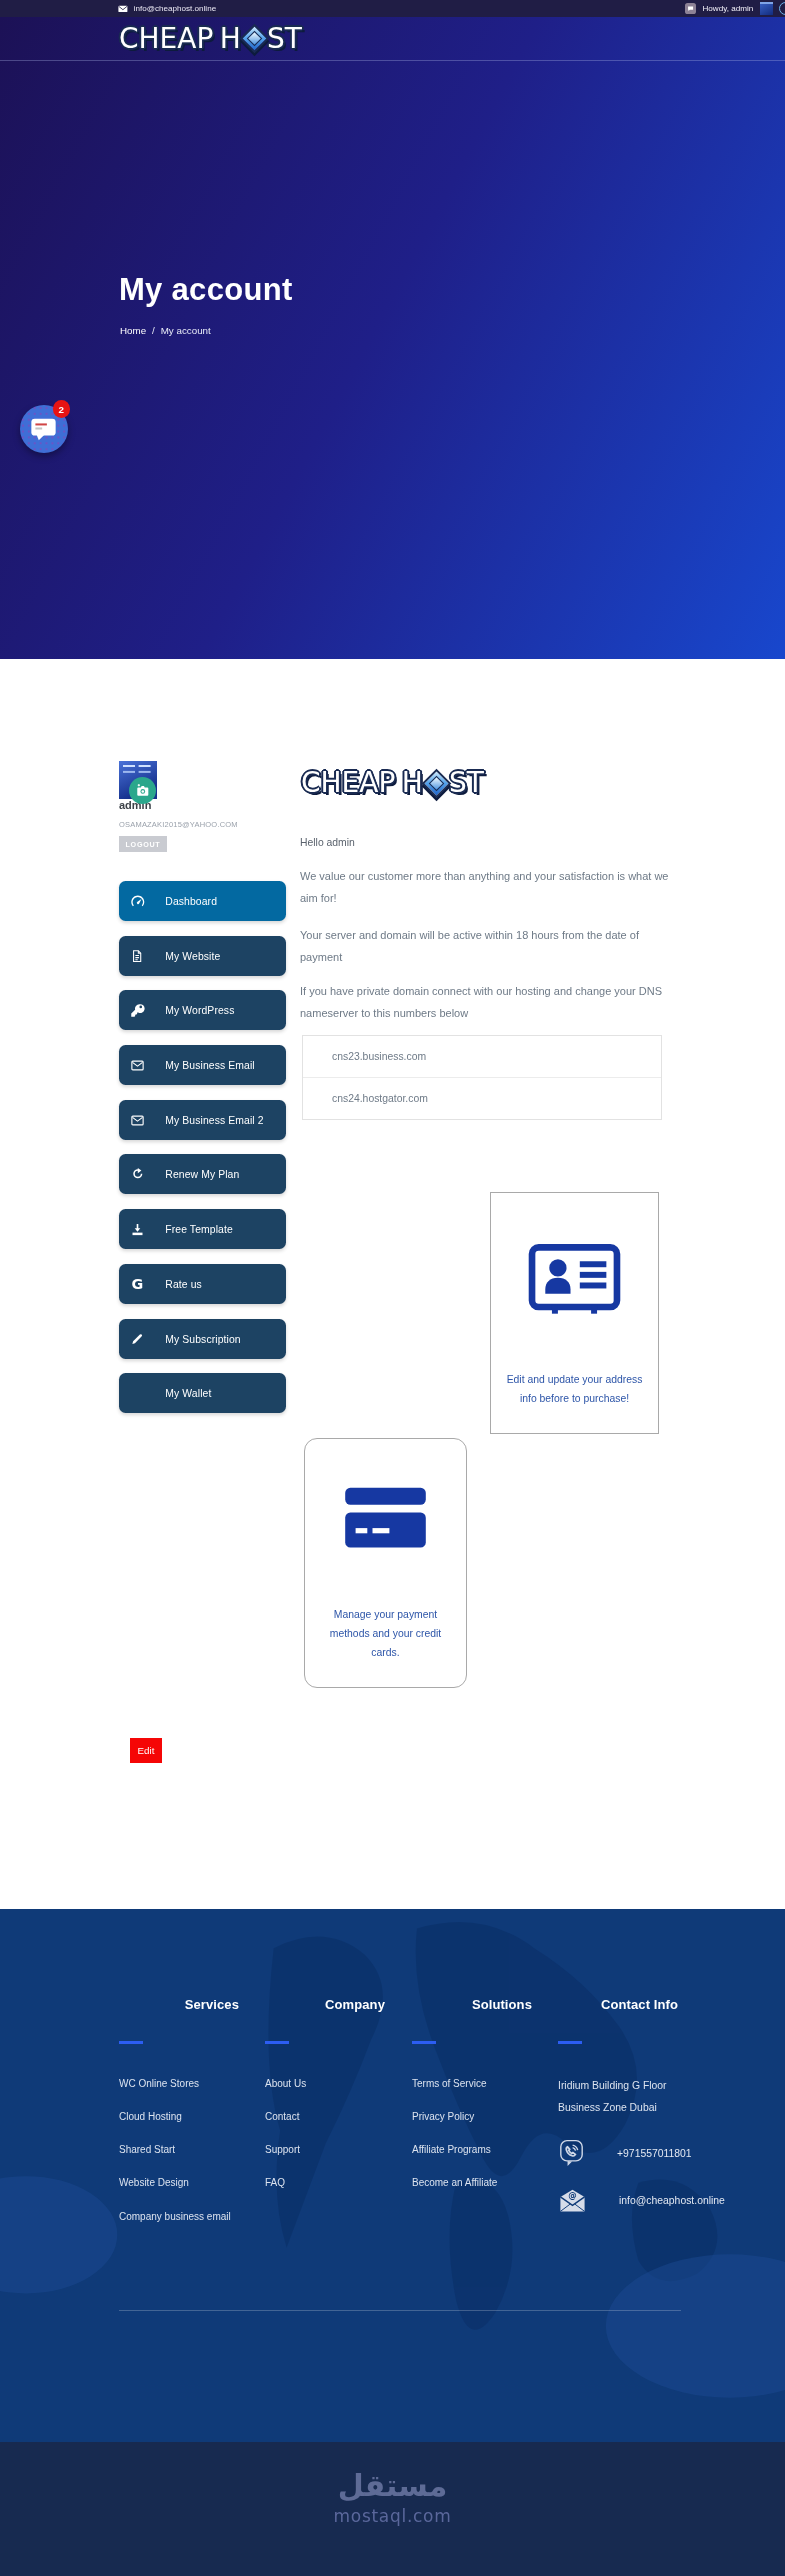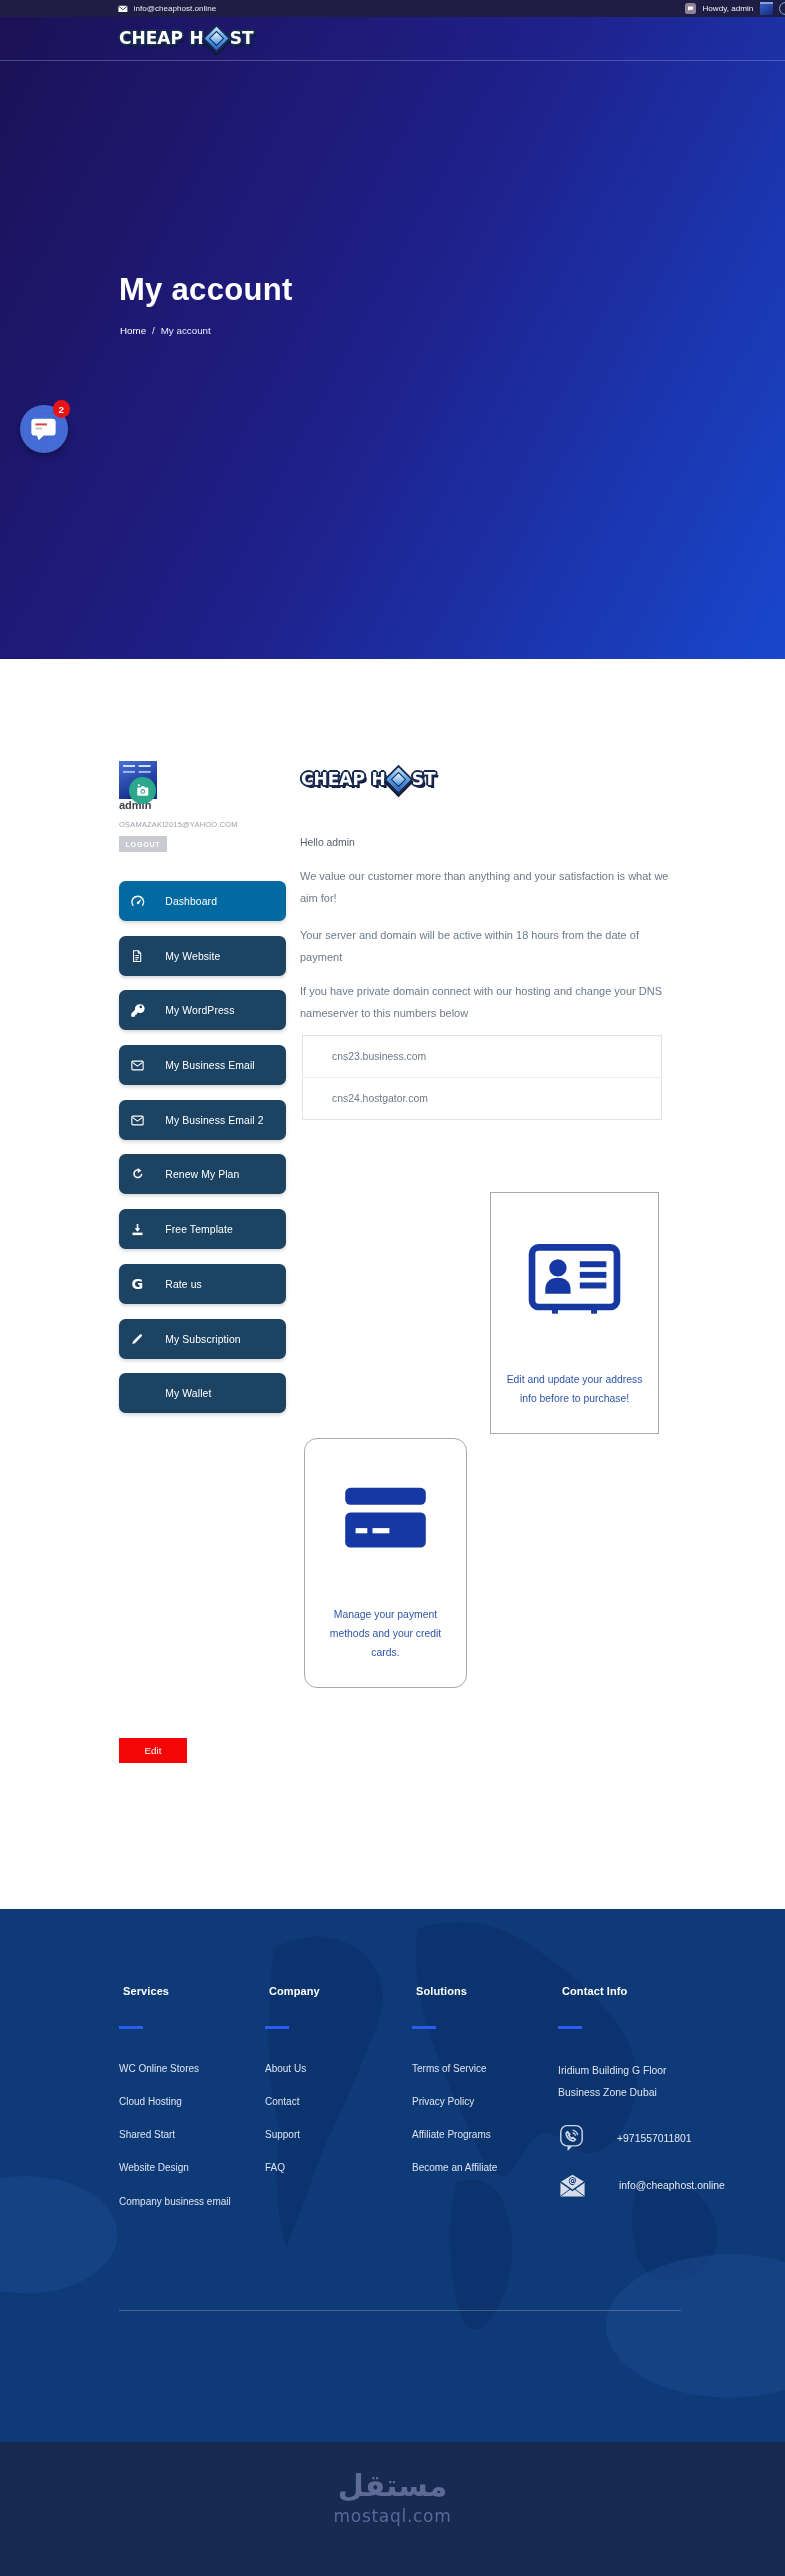--- a/index.html
+++ b/index.html
@@ -19,21 +19,21 @@
              box-shadow:inset 0 2px 0 #7fa4e8;cursor:pointer;}
   .tb-circle{width:11px;height:11px;border-radius:50%;border:1.6px solid #6db1ea;
              margin-right:-7.2px;cursor:pointer;}
 
   
   .banner{position:absolute;top:17px;left:0;width:100%;height:642px;
           background:linear-gradient(118deg,#1c1156 0%,#1f1f88 48%,#1847cd 100%);}
   .site-header{height:43px;border-bottom:0.7px solid rgba(165,175,225,.35);
                display:flex;align-items:center;padding-left:119px;}
   .brand{display:flex;align-items:center;cursor:pointer;}
-  .brand-text{font-family:"DejaVu Sans",sans-serif;font-weight:bold;font-size:17px;line-height:1;
+  .brand-text{font-family:"DejaVu Sans",sans-serif;font-weight:normal;font-size:28px;line-height:1;
       color:#fff;letter-spacing:0;
       text-shadow:-1.3px -1.3px 0 #1a2b52,1.3px -1.3px 0 #1a2b52,-1.3px 1.3px 0 #1a2b52,1.3px 1.3px 0 #1a2b52,
                   -2px 0 0 #1a2b52,2px 0 0 #1a2b52,0 2px 0 #1a2b52,0 -2px 0 #1a2b52,2.6px 3.3px 0 #0d1b3d;}
   .brand-gap{width:6.5px;}
   .brand-diamond{position:relative;width:17px;height:17px;transform:rotate(45deg);
       background:linear-gradient(135deg,#cfeafd 0%,#5aa7ec 45%,#1f63c8 100%);
       border:2px solid #1a2b52;box-shadow:2px 2px 0 #0d1b3d;margin:0 2.6px;}
   .brand-diamond i{position:absolute;inset:2.6px;background:linear-gradient(135deg,#f2faff,#4b94e0);
       border:1.3px solid #1a2b52;}
   .hero-title{position:absolute;left:119px;top:255px;margin:0;color:#fff;font-size:31px;
@@ -84,30 +84,30 @@
 
   .cardbox{position:absolute;border:0.7px solid #a9a9a9;background:#fff;display:flex;
       flex-direction:column;align-items:center;cursor:pointer;box-sizing:border-box;}
   #card1{left:304px;top:1192px;width:163px;height:242px;}
   #card2{left:490px;top:1192px;width:169px;height:242px;}
   #card3{left:304px;top:1438px;width:163px;height:250px;border-radius:13px;}
   .card-icon{margin-top:40px;}
   .card-text{margin-top:auto;margin-bottom:25px;width:136px;text-align:center;font-size:10.4px;
       line-height:19px;color:#2d55a8;}
 
-  .edit-btn{position:absolute;left:119px;top:1738px;width:68px;height:25px;background:#f50606;
+  .edit-btn{position:absolute;left:130px;top:1738px;width:32px;height:25px;background:#f50606;
       color:#fff;font-size:9.8px;border:none;display:flex;align-items:center;justify-content:center;
       cursor:pointer;}
 
   
   .footer{position:absolute;left:0;top:1909px;width:100%;height:533px;background:#0f3a78;overflow:hidden;}
   .map-deco{position:absolute;left:0;top:0;}
   .f-col{position:absolute;top:72px;width:136px;}
   #fcol0{left:119px;} #fcol1{left:265px;} #fcol2{left:412px;} #fcol3{left:558px;}
-  .f-head{margin:4px;color:#ffffff;font-size:11px;font-weight:800;letter-spacing:0.1px;}
+  .f-head{margin:16px;color:#ffffff;font-size:13px;font-weight:800;letter-spacing:0.1px;text-align:right;}
   .f-bar{width:23.5px;height:2.6px;background:#2c5df2;margin-top:29px;}
   .f-links{list-style:none;margin:33px 0 0;padding:0;}
   .f-links li{margin-bottom:19px;line-height:14.3px;}
   .f-links a{color:#dce3ef;font-size:10px;text-decoration:none;cursor:pointer;}
   .f-address{margin-top:31px;width:134px;font-size:10.4px;line-height:22px;color:#dce3ef;}
   .c-row{display:flex;align-items:center;margin-top:19.5px;gap:32px;}
   .c-row span{color:#e3e8f2;font-size:10.4px;cursor:pointer;}
   .f-divider{position:absolute;left:119px;top:401px;width:562px;height:0.7px;background:rgba(255,255,255,.22);}
 
   

